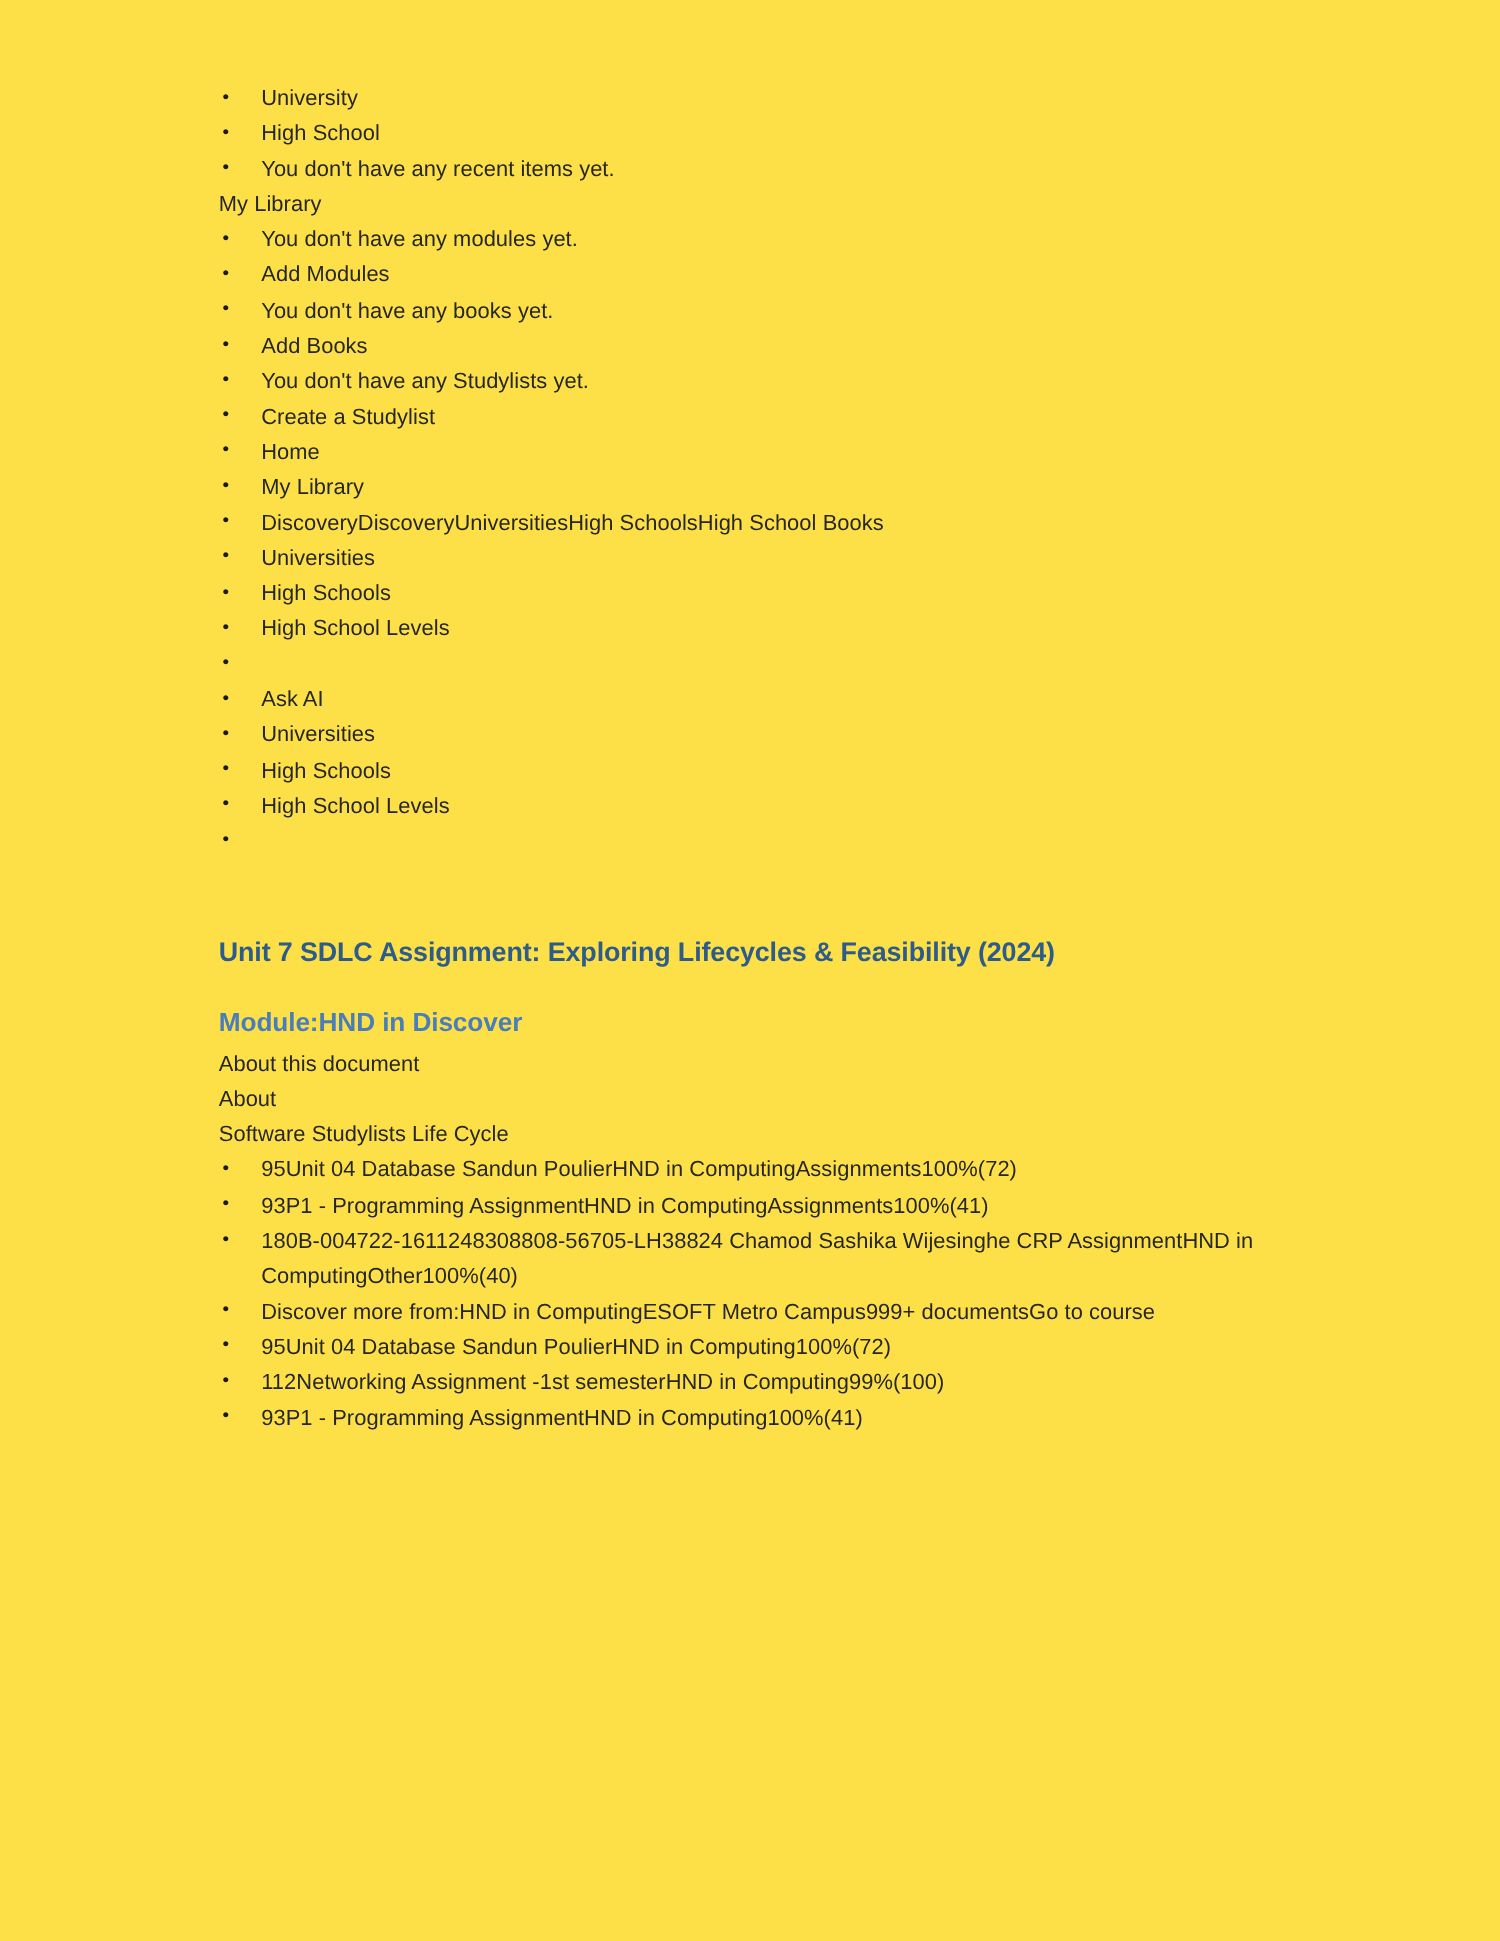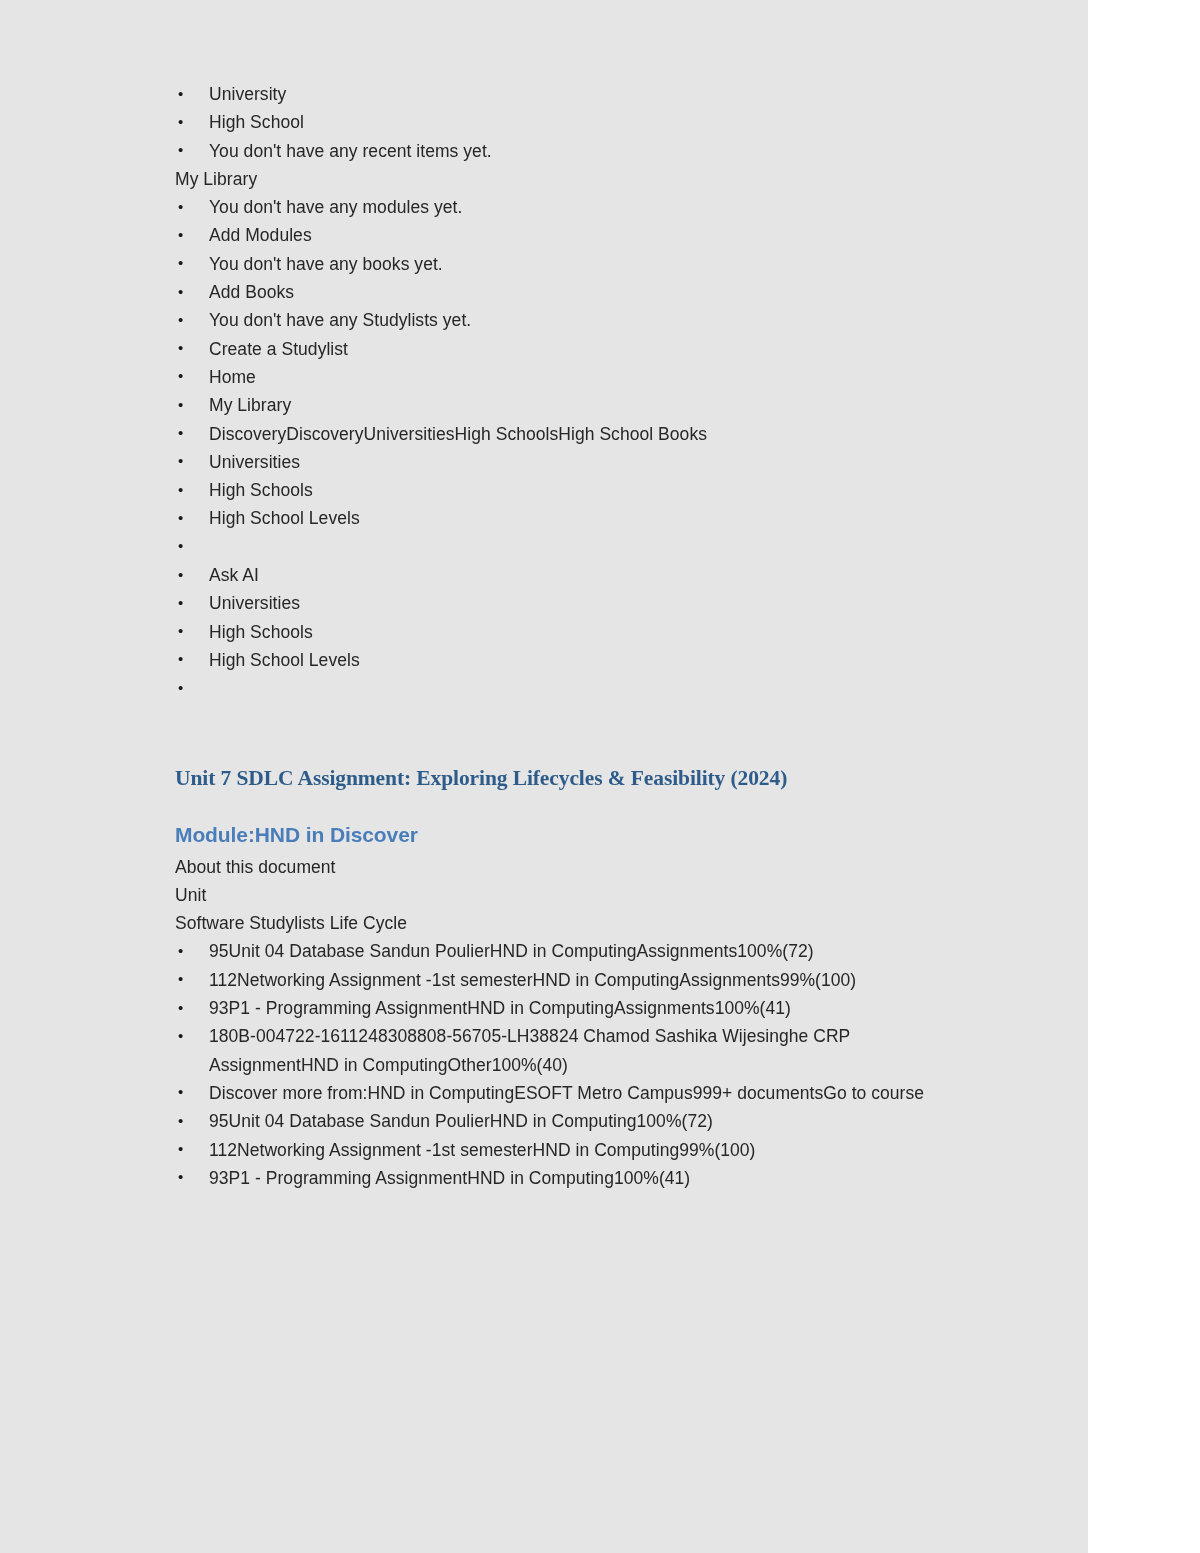--- a/index.html
+++ b/index.html
@@ -9,25 +9,25 @@
   }
   body {
     width: 1200px;
     height: 1553px;
     font-family: "Liberation Sans", sans-serif;
     color: #262626;
     -webkit-font-smoothing: antialiased;
   }
   .page {
     position: relative;
-    width: 1088px;
+    width: 1200px;
     height: 1553px;
-    background: #e5e5e5;
+    background: #fde047;
     box-sizing: border-box;
-    padding: 80px 160px 0 175px;
+    padding: 64px 160px 0 175px;
   }
 
   
   ul.doc-list {
     list-style: none;
     margin: 0;
     padding: 0;
   }
   ul.doc-list li {
     position: relative;
@@ -67,21 +67,20 @@
   .spacer-pre-h1 { height: 60px; }
 
   
   h1.doc-h1 {
     font-size: 21.5px;
     font-weight: bold;
     color: #2E5C8A;
     margin: 0;
     line-height: 30px;
     letter-spacing: -0.1px;
-    font-family: Liberation Serif, serif;
   }
   h2.doc-h2 {
     font-size: 21px;
     font-weight: bold;
     color: #4A7EBB;
     margin: 0;
     line-height: 30px;
     letter-spacing: -0.1px;
   }
   .gap-h1-h2 { height: 27px; }
@@ -126,27 +125,26 @@
   <h1 class="doc-h1">Unit 7 SDLC Assignment: Exploring Lifecycles &amp; Feasibility (2024)</h1>
 
   <div class="gap-h1-h2"></div>
 
   <h2 class="doc-h2">Module:HND in Discover</h2>
 
   <div class="gap-h2-about"></div>
 
   <p class="para">About this document</p>
 
-  <p class="para gap-para-before">Unit</p>
+  <p class="para gap-para-before">About</p>
 
   <p class="para gap-para-before gap-para-after">Software Studylists Life Cycle</p>
 
   <ul class="doc-list">
     <li>95Unit 04 Database Sandun PoulierHND in ComputingAssignments100%(72)</li>
-    <li>112Networking Assignment -1st semesterHND in ComputingAssignments99%(100)</li>
     <li>93P1 - Programming AssignmentHND in ComputingAssignments100%(41)</li>
     <li>180B-004722-1611248308808-56705-LH38824 Chamod Sashika Wijesinghe CRP AssignmentHND in ComputingOther100%(40)</li>
     <li>Discover more from:HND in ComputingESOFT Metro Campus999+ documentsGo to course</li>
     <li>95Unit 04 Database Sandun PoulierHND in Computing100%(72)</li>
     <li>112Networking Assignment -1st semesterHND in Computing99%(100)</li>
     <li>93P1 - Programming AssignmentHND in Computing100%(41)</li>
   </ul>
 
 </div>
 

